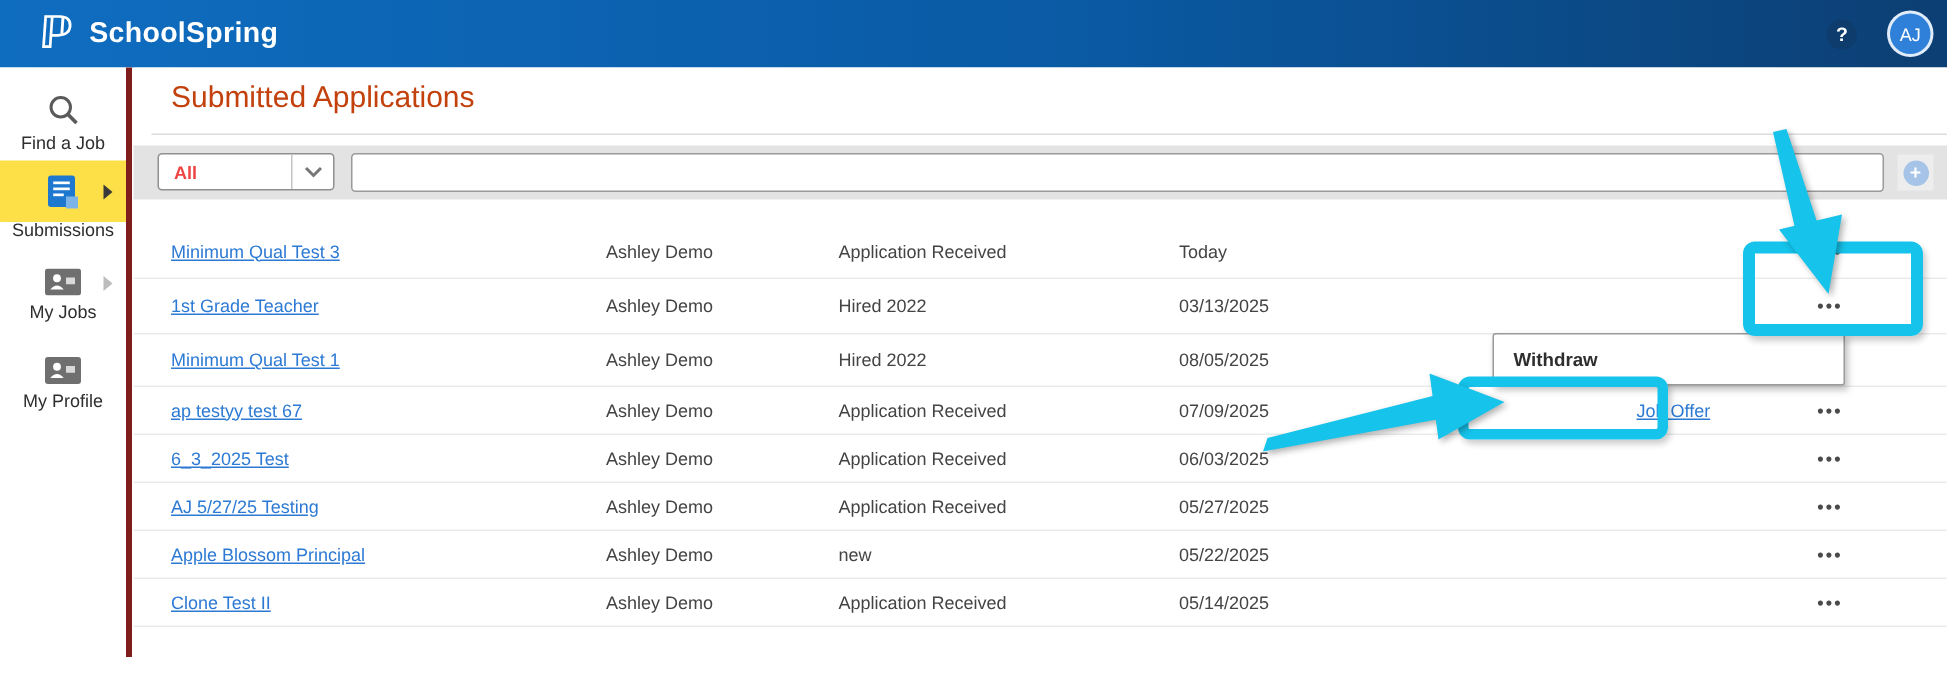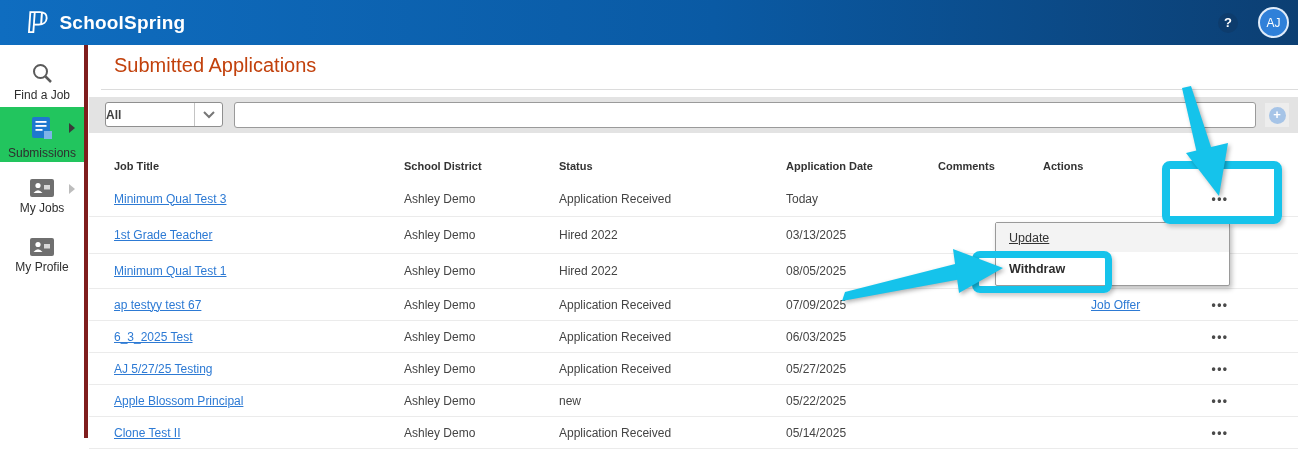--- a/index.html
+++ b/index.html
@@ -20,38 +20,38 @@
             border:2px solid rgba(255,255,255,0.85); font-size:12px; font-weight:normal;
             display:flex; align-items:center; justify-content:center; cursor:pointer; }
 
   
   .sidebar { position:absolute; top:45px; left:0; width:88px; bottom:12px; background:#fff;
              border-right:4px solid #7f1d1d; }
   .sb-item { position:absolute; left:0; right:0; text-align:center; cursor:pointer; }
   .sb-icon { display:flex; justify-content:center; }
   .sb-label { font-size:12px; color:#2e2e2e; margin-top:4px; }
   #sb-find { top:17px; }
-  #sb-sub  { top:62px; height:55px; background:#22c55e; padding-top:9px; }
+  #sb-sub  { top:62px; height:41px; background:#fde047; padding-top:9px; }
   #sb-sub .sb-label { margin-top:6px; }
   #sb-jobs { top:134px; }
   #sb-prof { top:193px; }
   .sb-arrow { position:absolute; right:9px; width:0; height:0;
               border-top:5px solid transparent; border-bottom:5px solid transparent; }
   .sb-arrow.dark  { border-left:6px solid #3a3a3a; top:16px; }
   .sb-arrow.light { border-left:6px solid #bdbdbd; top:5px; }
 
   
   .content { position:absolute; top:45px; left:89px; right:0; bottom:0; background:#fff; }
   .page-title { position:absolute; left:25px; top:9px; font-size:20px; font-weight:400; color:#c2410c; }
   .title-divider { position:absolute; top:44px; left:12px; right:0; border-top:1px solid #dcdcdc; }
 
   .filter-bar { position:absolute; top:52px; left:0; right:0; height:36px; background:#e3e3e3; }
   .dropdown { position:absolute; left:16px; top:5px; width:118px; height:25px; background:#fff;
               border:1px solid #8f8f8f; border-radius:3px; display:flex; align-items:center; cursor:pointer; }
-  .dropdown-value { font-size:12px; font-weight:bold; color:#404040; }
+  .dropdown-value { font-size:12px; font-weight:bold; color:#ef4444; padding-left:10px; }
   .chev-box { margin-left:auto; width:28px; height:100%; border-left:1px solid #c4c4c4;
               display:flex; align-items:center; justify-content:center; }
   .search { position:absolute; left:145px; top:5px; width:1022px; height:26px; background:#fff;
             border:1px solid #9a9a9a; border-radius:3px; font-size:12px; padding:0 8px; outline:none; }
   .add-btn { position:absolute; left:1176px; top:6px; width:24px; height:24px; background:#ededed;
              display:flex; align-items:center; justify-content:center; cursor:pointer; border:none; }
   .plus-circle { width:17px; height:17px; border-radius:50%; background:#a6c4e7; color:#fff;
                  font-size:13px; font-weight:bold; line-height:16px; text-align:center; }
 
   
@@ -162,28 +162,20 @@
             </svg>
         </span>
       </div>
       <input class="search" type="text" value="" style="">
       <button class="add-btn">
         <span class="plus-circle">+</span>
       </button>
     </div>
 
     <div class="table">
-      <div class="thead">
-        <span class="th c1">Job Title</span>
-        <span class="th c2">School District</span>
-        <span class="th c3">Status</span>
-        <span class="th c4">Application Date</span>
-        <span class="th c5">Comments</span>
-        <span class="th c6">Actions</span>
-      </div>
 
       <div class="trow h36">
         <a class="cell c1 link">Minimum Qual Test 3</a>
         <span class="cell c2">Ashley Demo</span>
         <span class="cell c3">Application Received</span>
         <span class="cell c4">Today</span>
         <span class="cell c5"></span>
         <button class="cell cdots dots-btn">•••</button>
       </div>
 
@@ -247,21 +239,20 @@
         <span class="cell c2">Ashley Demo</span>
         <span class="cell c3">Application Received</span>
         <span class="cell c4">05/14/2025</span>
         <span class="cell c5"></span>
         <button class="cell cdots dots-btn">•••</button>
       </div>
     </div>
   </main>
 
   <div class="context-menu">
-    <div class="menu-item update">Update</div>
     <div class="menu-item withdraw">Withdraw</div>
   </div>
 
   <div class="hl-box hl-box-actions"></div>
   <div class="hl-box hl-box-withdraw"></div>
 
   <svg class="annotation-arrows" width="1298" height="450" viewBox="0 0 1298 450">
     <g fill="#15c3eb">
       <polygon points="1182,88 1191,86 1213,153 1198,158"></polygon>
       <polygon points="1186,153 1228,143 1219,196"></polygon>

